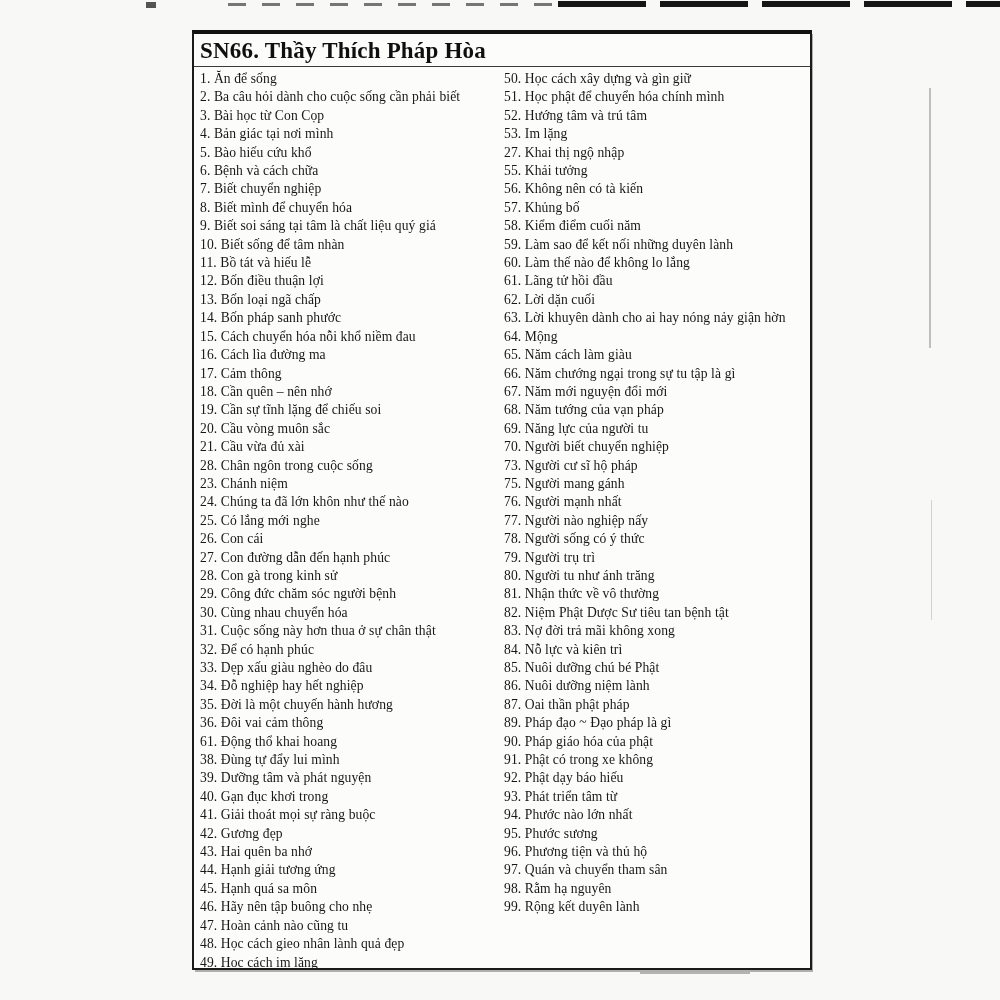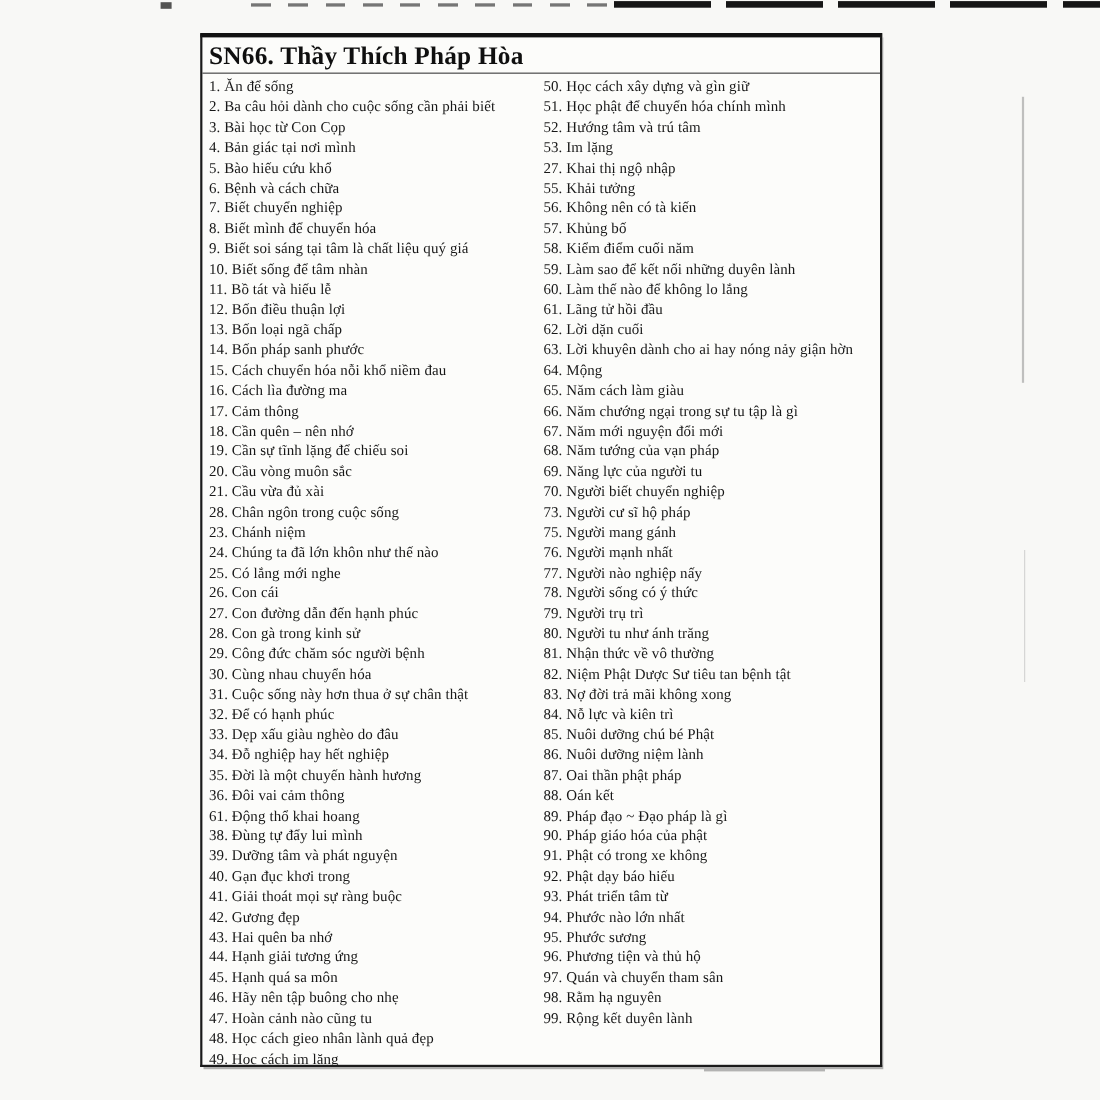--- a/index.html
+++ b/index.html
@@ -28,21 +28,21 @@
   }
   .page-edge-line2{
     position:absolute;left:931px;top:500px;width:1px;height:120px;
     background:#a5a5a5;opacity:.45;
   }
   .bottom-smudge{
     position:absolute;left:640px;top:972px;width:110px;height:2px;
     background:#6d6d6d;opacity:.5;
   }
   .page-box{
-    position:absolute;left:182px;top:30px;width:616px;height:934px;
+    position:absolute;left:192px;top:30px;width:616px;height:934px;
     background:#fcfcfa;
     border:2px solid #1b1b1b;
     border-top:4px solid #121212;
     box-shadow:2px 3px 0 -1px rgba(40,40,40,.35);
   }
   .doc-title{
     margin:0;padding:2px 0 1px 6px;
     font-size:23px;font-weight:700;line-height:29px;
     letter-spacing:.2px;color:#0f0f0f;
     border-bottom:1px solid #3a3a3a;
@@ -156,21 +156,20 @@
         <li>78. Người sống có ý thức</li>
         <li>79. Người trụ trì</li>
         <li>80. Người tu như ánh trăng</li>
         <li>81. Nhận thức về vô thường</li>
         <li>82. Niệm Phật Dược Sư tiêu tan bệnh tật</li>
         <li>83. Nợ đời trả mãi không xong</li>
         <li>84. Nỗ lực và kiên trì</li>
         <li>85. Nuôi dưỡng chú bé Phật</li>
         <li>86. Nuôi dưỡng niệm lành</li>
         <li>87. Oai thần phật pháp</li>
-        <li>88. Oán kết</li>
         <li>89. Pháp đạo ~ Đạo pháp là gì</li>
         <li>90. Pháp giáo hóa của phật</li>
         <li>91. Phật có trong xe không</li>
         <li>92. Phật dạy báo hiếu</li>
         <li>93. Phát triển tâm từ</li>
         <li>94. Phước nào lớn nhất</li>
         <li>95. Phước sương</li>
         <li>96. Phương tiện và thủ hộ</li>
         <li>97. Quán và chuyển tham sân</li>
         <li>98. Rằm hạ nguyên</li>

